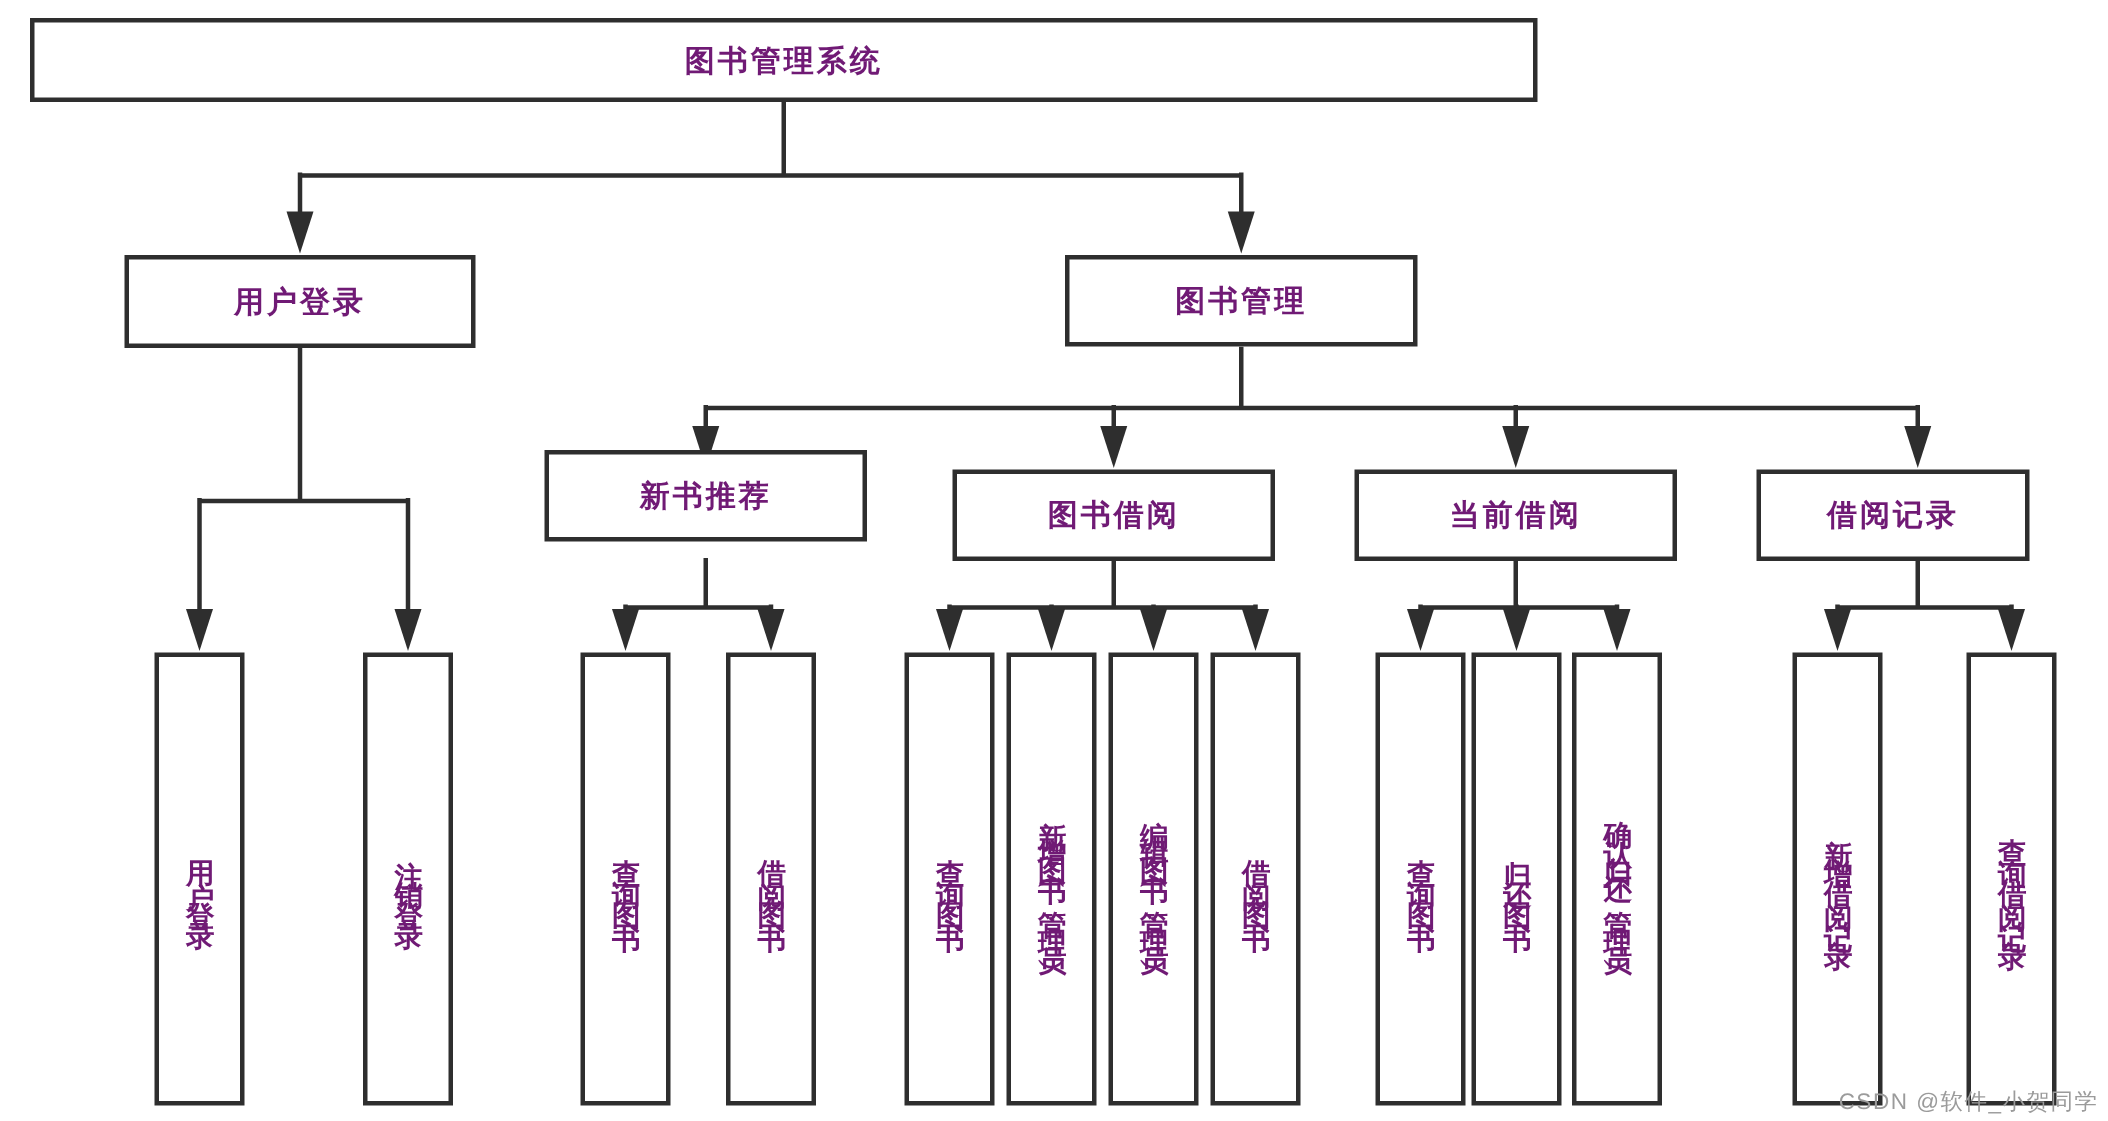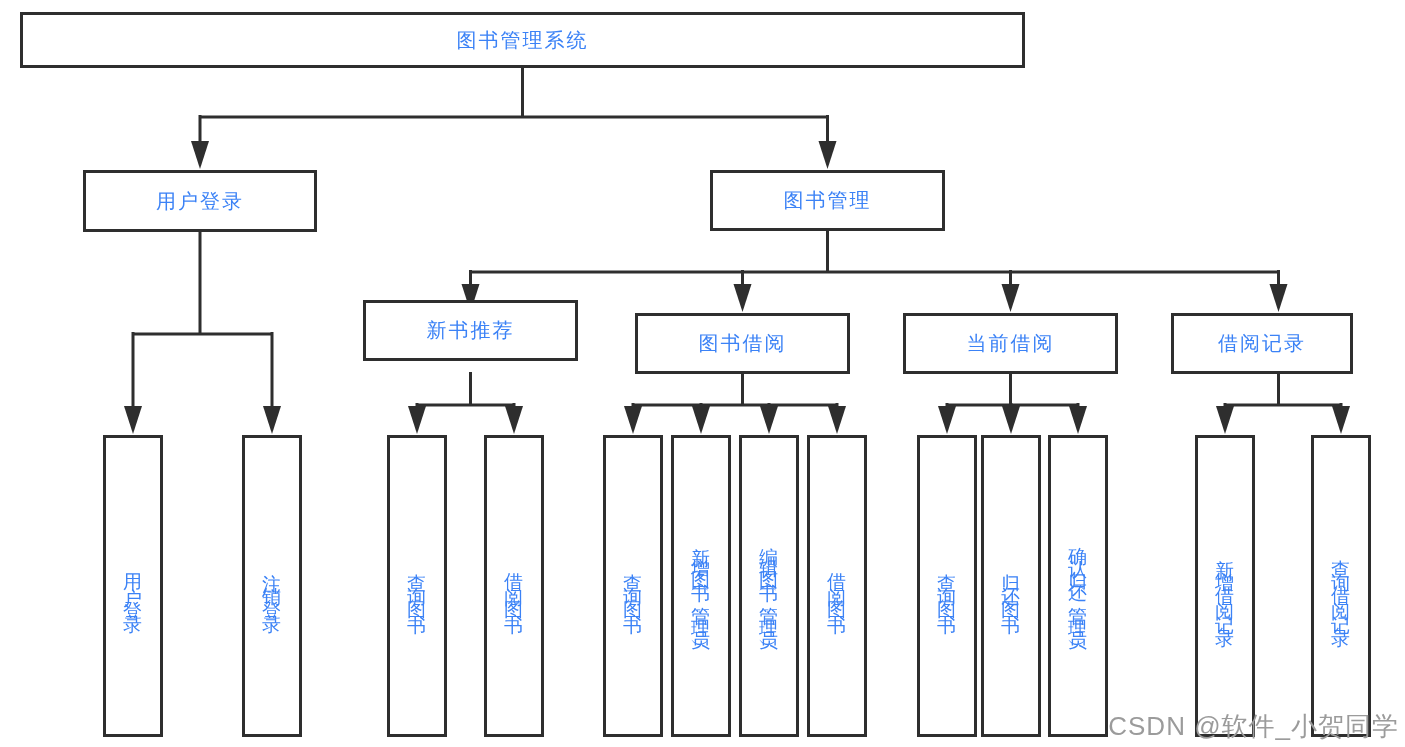--- a/index.html
+++ b/index.html
@@ -17,42 +17,43 @@
     pointer-events: none;
   }
   .node {
     position: absolute;
     box-sizing: border-box;
     background: #ffffff;
     border: 3px solid #2e2e2e;
     display: flex;
     align-items: center;
     justify-content: center;
-    color: #3b82f6;
+    color: #701a75;
+    font-weight: bold;
   }
   .node.h span {
     font-size: 20px;
     letter-spacing: 2px;
     white-space: nowrap;
   }
   .node.v span {
     writing-mode: vertical-rl;
     font-size: 19px;
     line-height: 1;
     letter-spacing: 14px;
     white-space: nowrap;
   }
   .node.v.long span {
     letter-spacing: 12px;
   }
   #watermark {
     position: absolute;
     right: 6px;
     bottom: 3px;
-    font-size: 26px;
+    font-size: 15px;
     color: #9b9b9b;
     letter-spacing: 1px;
     white-space: nowrap;
   }
 </style>
 </head>
 <body>
 
 <div id="canvas">
 

